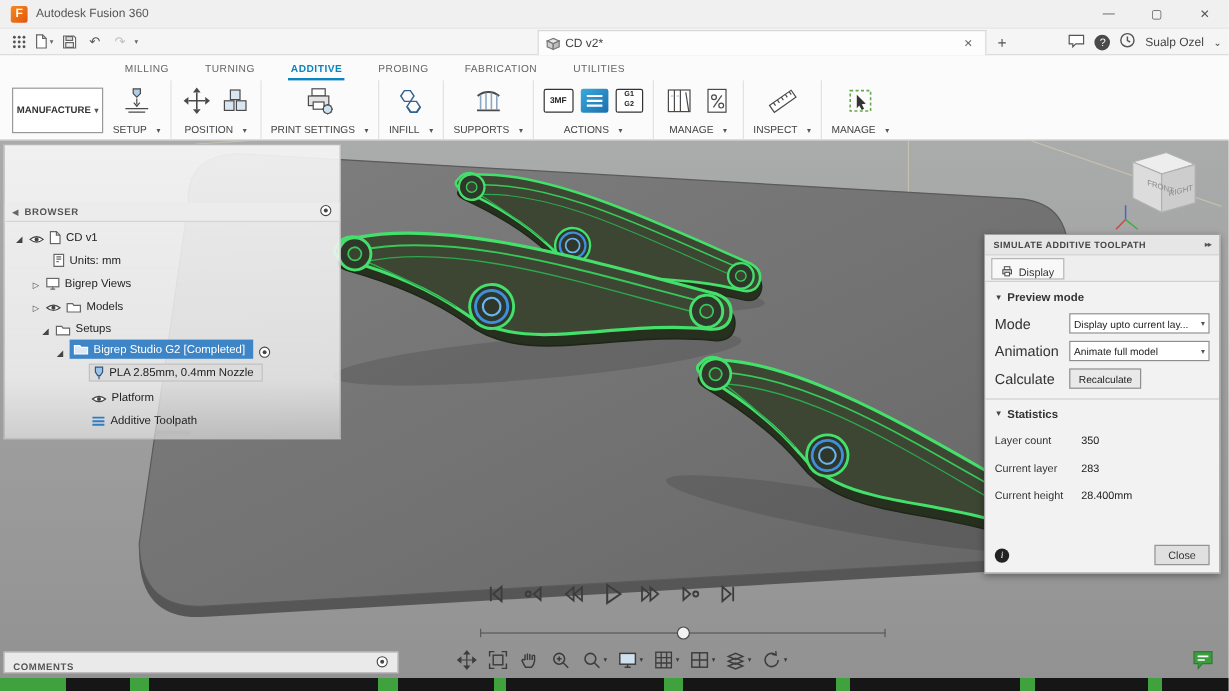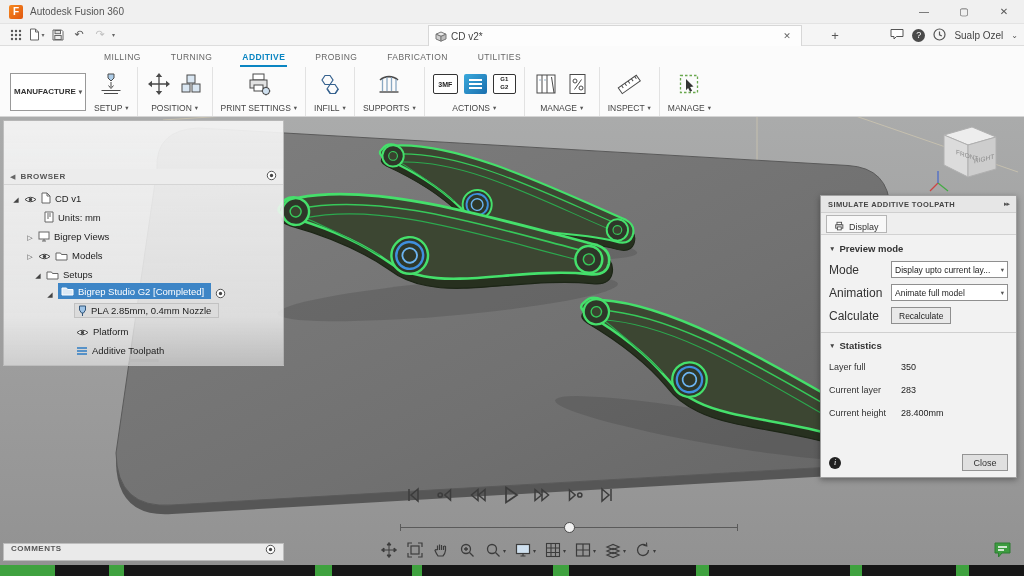--- a/index.html
+++ b/index.html
@@ -13,41 +13,41 @@
   .title-text { font-size:10px; color:#555; }
   .win-controls { margin-left:auto; display:flex; height:100%; }
   .win-btn { width:40px; display:flex; align-items:center; justify-content:center; font-size:10px; color:#555; }
 
   
   .appbar { position:relative; height:22px; background:#f5f5f5; border-bottom:1px solid #ddd; display:flex; align-items:center; }
   .qat { display:flex; align-items:center; padding-left:6px; gap:1px; }
   .qat-btn { min-width:20px; height:18px; display:flex; align-items:center; justify-content:center; color:#555; font-size:11px; }
   .qat-btn svg { display:block; }
   .crt-mini { font-size:6px; color:#666; margin-left:1px; }
-  .doc-tab { position:absolute; left:428px; top:1px; width:374px; height:21px; background:#fdfdfd; border:1px solid #d7d7d7; border-bottom:none; display:flex; align-items:center; padding:0 6px; }
+  .doc-tab { position:absolute; left:448px; top:1px; width:374px; height:21px; background:#fdfdfd; border:1px solid #d7d7d7; border-bottom:none; display:flex; align-items:center; padding:0 6px; }
   .doc-tab-title { display:flex; align-items:center; gap:5px; margin-left:4px; font-size:10px; color:#444; }
   .doc-close { margin-left:auto; color:#666; font-size:9px; width:16px; text-align:center; }
   .tab-plus { position:absolute; left:826px; top:2px; width:18px; height:18px; display:flex; align-items:center; justify-content:center; font-size:13px; color:#555; }
   .appbar-right { position:absolute; right:6px; top:0; height:22px; display:flex; align-items:center; gap:8px; }
   .help-circle { width:13px; height:13px; border-radius:50%; background:#4a4a4a; color:#fff; font-size:9px; line-height:13px; text-align:center; }
   .user-name { font-size:10px; color:#444; }
 
   
   .tabrow { height:21px; background:#fbfbfb; display:flex; align-items:flex-end; gap:26px; padding-left:102px; }
   .rtab { font-size:8.5px; letter-spacing:.4px; color:#666; padding:0 2px 5px 2px; }
   .rtab.active { color:#0a85c2; border-bottom:2px solid #0a85c2; padding-bottom:3px; font-weight:bold; }
 
   
   .ribbon { height:50px; background:#fbfbfb; border-bottom:1px solid #d5d5d5; display:flex; align-items:stretch; padding-left:10px; }
   .ws-btn { align-self:center; width:76px; height:38px; border:1px solid #999; background:#fff; display:flex; align-items:center; justify-content:center; gap:3px; font-size:8px; font-weight:bold; color:#333; }
   .rgroup { display:flex; flex-direction:column; align-items:center; justify-content:space-between; padding:4px 8px 3px 8px; border-right:1px solid #e2e2e2; }
   .rgroup:first-of-type { border-left:1px solid #e2e2e2; margin-left:10px; }
   .ricons { display:flex; align-items:center; gap:6px; height:26px; }
   .rbtn { display:flex; align-items:center; justify-content:center; }
-  .rlabel { font-size:8.5px; color:#444; display:flex; align-items:center; gap:3px; white-space:nowrap; }
+  .rlabel { font-size:8.5px; color:#444; display:flex; align-items:flex-end; gap:8px; white-space:nowrap; }
   .crt { font-size:6.5px; color:#555; }
   .badge { border:1.5px solid #333; border-radius:2px; background:#fff; color:#222; font-weight:bold; display:flex; flex-direction:column; align-items:center; justify-content:center; }
   .badge-3mf { width:25px; height:20px; font-size:7px; }
   .badge-g { width:23px; height:20px; font-size:6px; line-height:1.3; }
   .slicer-ic { width:23px; height:20px; border-radius:2px; background:linear-gradient(135deg,#39a9dc,#1b6fae); display:flex; align-items:center; justify-content:center; }
 
   
   .viewport { position:absolute; top:117px; left:0; width:1024px; height:448px; background:linear-gradient(180deg,#aaabab 0%,#9d9d9d 55%,#929292 100%); overflow:hidden; }
   .scene { position:absolute; top:0; left:0; }
 
@@ -58,21 +58,21 @@
   .b-collapse { font-size:7px; color:#666; }
   .b-dot { margin-left:auto; }
   .b-row { height:19px; display:flex; align-items:flex-end; gap:4px; font-size:9.5px; color:#222; }
   .tri { font-size:7px; color:#444; width:8px; text-align:center; }
   .ic { display:block; }
   .sel-chip { display:flex; align-items:center; gap:4px; background:#3d85c6; color:#fff; height:16px; padding:0 7px 0 3px; }
   .gray-chip { display:flex; align-items:center; gap:4px; background:#dcdcdc; border:1px solid #c2c2c2; color:#222; height:15px; padding:0 7px 0 3px; }
   .b-grip { width:30px; height:3px; border-radius:2px; background:#bbb; margin:3px auto 3px auto; }
 
   
-  .comments { position:absolute; left:3px; top:426px; width:281px; height:18px; background:rgba(246,246,246,.88); border:1px solid rgba(170,170,170,.7); display:flex; align-items:flex-start; padding:0 7px; }
+  .comments { position:absolute; left:3px; top:426px; width:329px; height:18px; background:rgba(246,246,246,.88); border:1px solid rgba(170,170,170,.7); display:flex; align-items:flex-end; padding:0 7px; }
   .c-title { font-size:8px; font-weight:bold; letter-spacing:.5px; color:#555; }
   .c-right { margin-left:auto; }
 
   
   .dialog { position:absolute; top:78px; right:7px; width:197px; height:283px; background:#f2f2f2; border:1px solid #a0a0a0; box-shadow:0 2px 6px rgba(0,0,0,.35); display:flex; flex-direction:column; }
   .d-head { height:17px; background:#e6e6e6; border-bottom:1px solid #cfcfcf; display:flex; align-items:center; padding:0 7px; }
   .d-title { font-size:7.5px; font-weight:bold; letter-spacing:.4px; color:#444; }
   .d-collapse { margin-left:auto; font-size:7px; color:#555; letter-spacing:-1px; }
   .d-tabrow { height:22px; background:#eee; border-bottom:1px solid #d2d2d2; display:flex; align-items:center; padding:0 5px; }
   .d-tab { height:18px; border:1px solid #b5b5b5; background:#f8f8f8; display:flex; align-items:flex-end; gap:4px; padding:0 7px; font-size:9px; color:#333; }
@@ -598,21 +598,21 @@
         <div class="d-row">
           <span class="d-label">Calculate</span>
           <div class="d-btn">Recalculate</div>
         </div>
         <div class="d-div"></div>
         <div class="d-section">
           <span class="d-sec-crt">▼</span>
           <span>Statistics</span>
         </div>
         <div class="d-row">
-          <span class="d-stat-label">Layer full</span>
+          <span class="d-stat-label">Layer count</span>
           <span class="d-stat-val">350</span>
         </div>
         <div class="d-row">
           <span class="d-stat-label">Current layer</span>
           <span class="d-stat-val">283</span>
         </div>
         <div class="d-row">
           <span class="d-stat-label">Current height</span>
           <span class="d-stat-val">28.400mm</span>
         </div>

